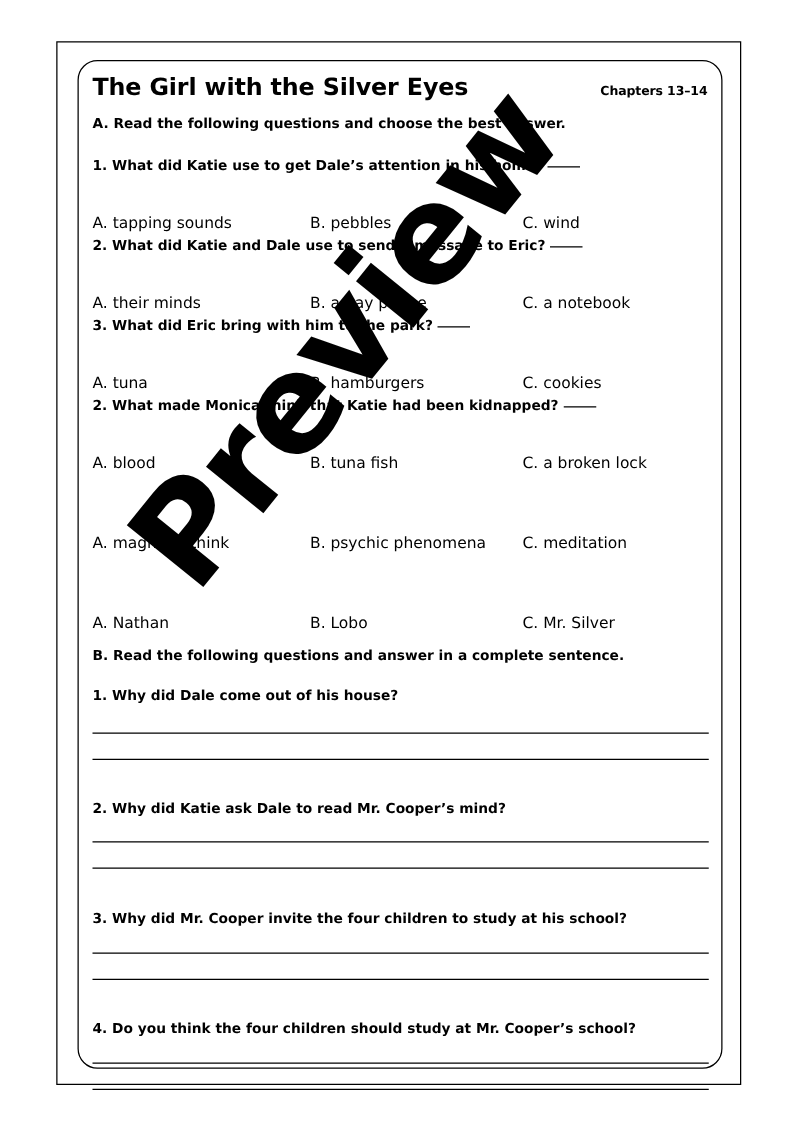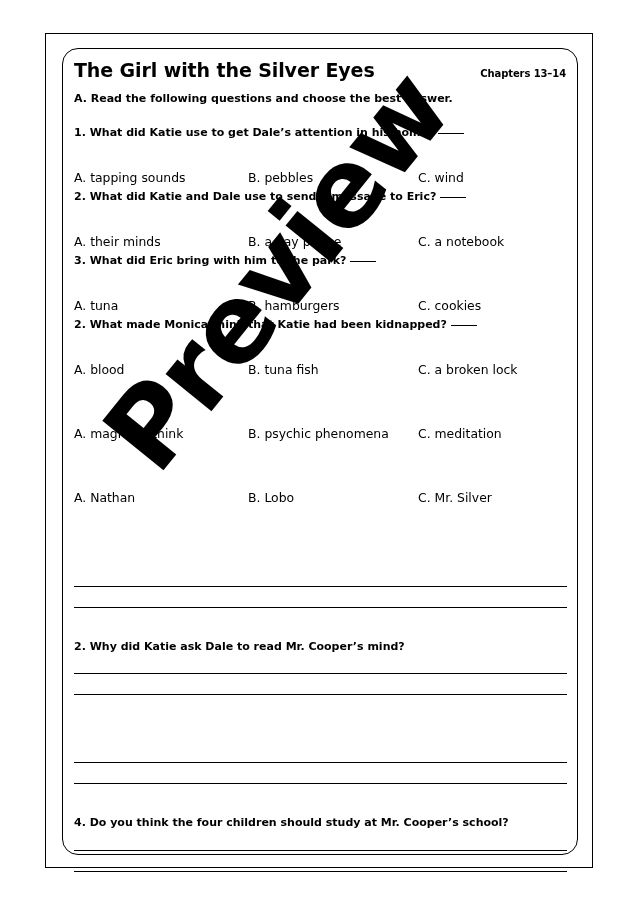--- a/index.html
+++ b/index.html
@@ -191,28 +191,31 @@
     <span class="opt opt-b">B. psychic phenomena</span>
     <span class="opt opt-c">C. meditation</span>
   </div>
 
   <div class="options" style="top:427px">
     <span class="opt opt-a">A. Nathan</span>
     <span class="opt opt-b">B. Lobo</span>
     <span class="opt opt-c">C. Mr. Silver</span>
   </div>
 
-
+  <div class="line instr" style="top:470px">B. Read the following questions and answer in a complete sentence.</div>
+
+  <div class="line" style="top:502px">1. Why did Dale come out of his house?</div>
   <div class="rule" style="top:538px"></div>
   <div class="rule" style="top:559px"></div>
 
   <div class="line" style="top:592px">2. Why did Katie ask Dale to read Mr. Cooper’s mind?</div>
   <div class="rule" style="top:625px"></div>
   <div class="rule" style="top:646px"></div>
 
+  <div class="line" style="top:680px">3. Why did Mr. Cooper invite the four children to study at his school?</div>
   <div class="rule" style="top:714px"></div>
   <div class="rule" style="top:735px"></div>
 
   <div class="line" style="top:768px">4. Do you think the four children should study at Mr. Cooper’s school?</div>
   <div class="rule" style="top:802px"></div>
   <div class="rule" style="top:823px"></div>
 
 </div>
 
 <div class="watermark">

